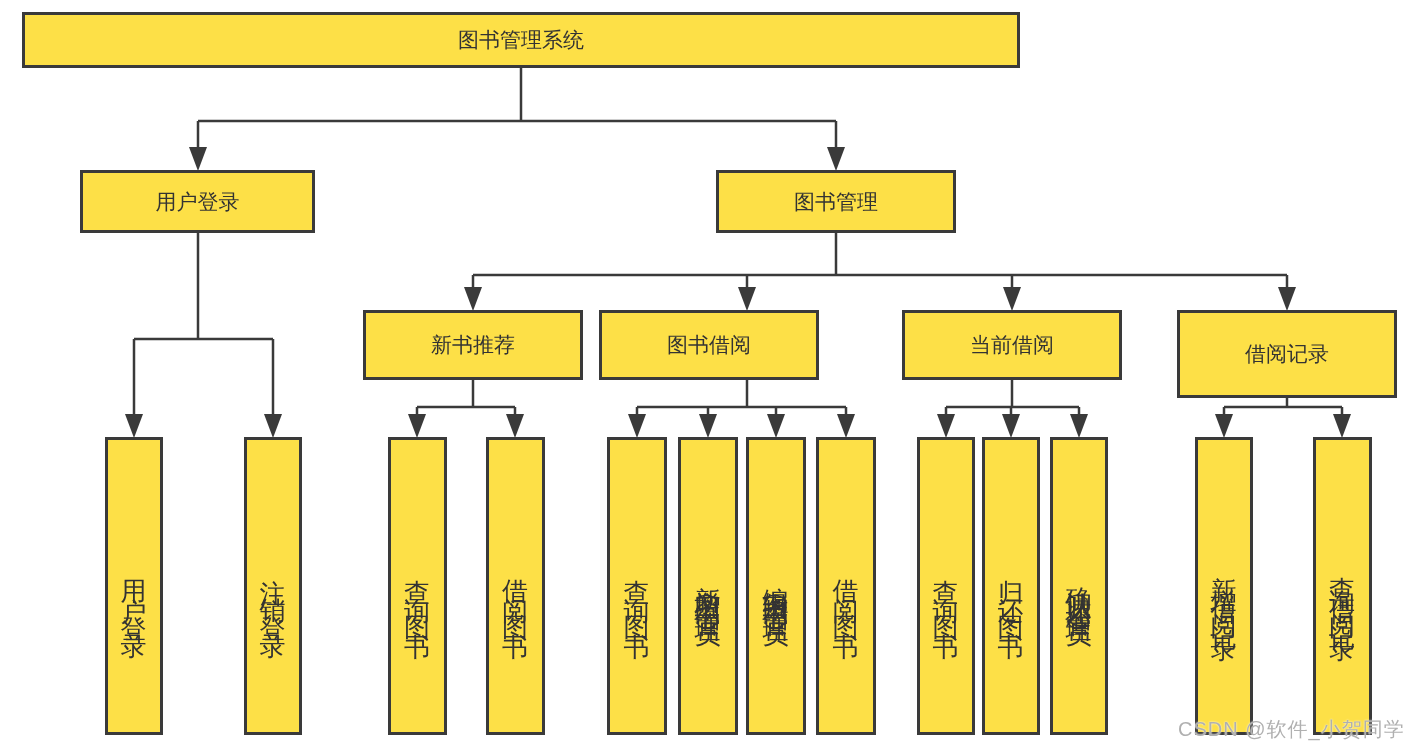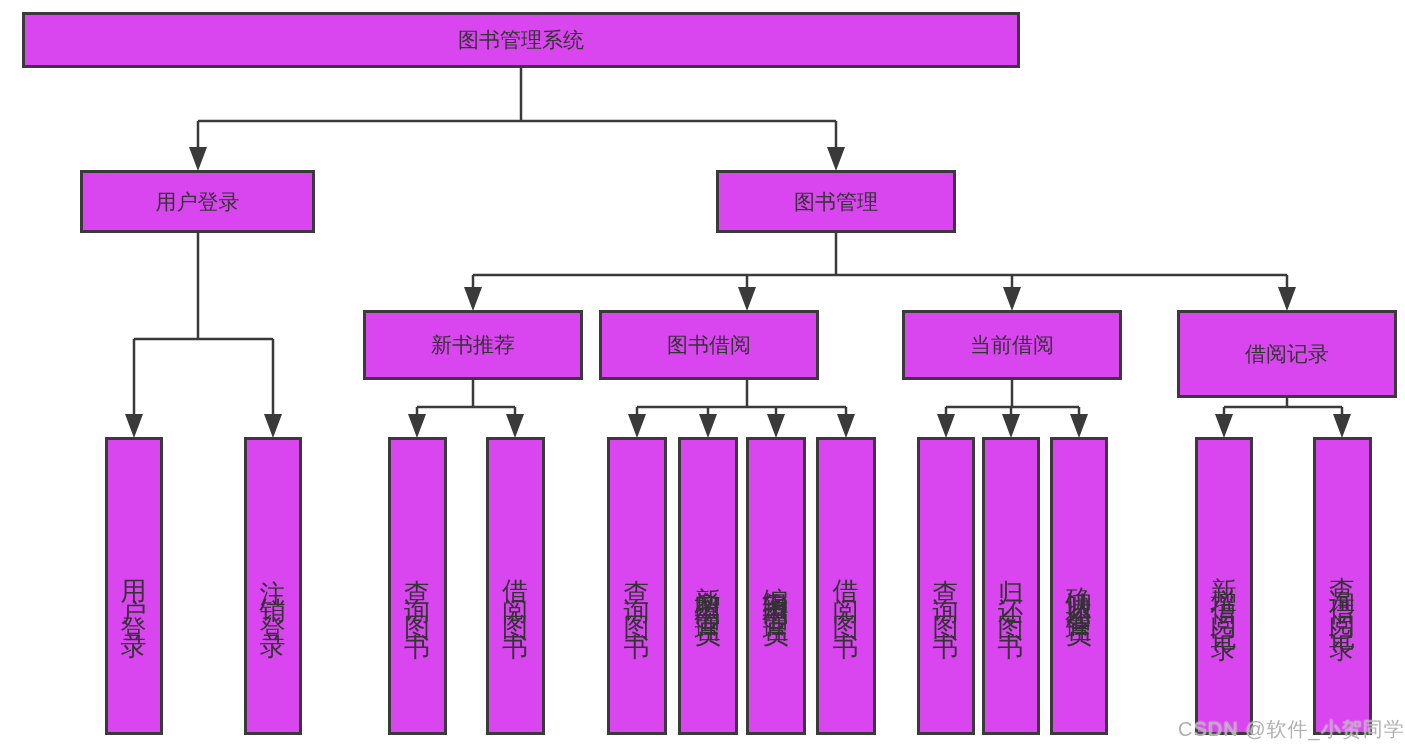--- a/index.html
+++ b/index.html
@@ -9,21 +9,21 @@
   #canvas{
     position:relative; width:1405px; height:747px; overflow:hidden;
     background:var(--bg);
     font-family:"Liberation Sans", sans-serif;
   }
   #wires{position:absolute; left:0; top:0; z-index:1;}
   .ln{stroke:var(--line); stroke-width:2.5;}
   .ah{fill:var(--line); stroke:none;}
   .node{
     position:absolute; z-index:2; box-sizing:border-box;
-    border:3px solid var(--line); background:#d946ef;
+    border:3px solid var(--line); background:#fde047;
     display:flex; align-items:center; justify-content:center;
     color:var(--text);
     text-align:right;
   }
   .h-label{font-size:21px; white-space:nowrap;}
   .v-label{
     writing-mode:vertical-rl; text-orientation:mixed;
     font-size:26px; line-height:1; white-space:nowrap;
   }
   .sp4{letter-spacing:18px; margin-bottom:-18px;}

